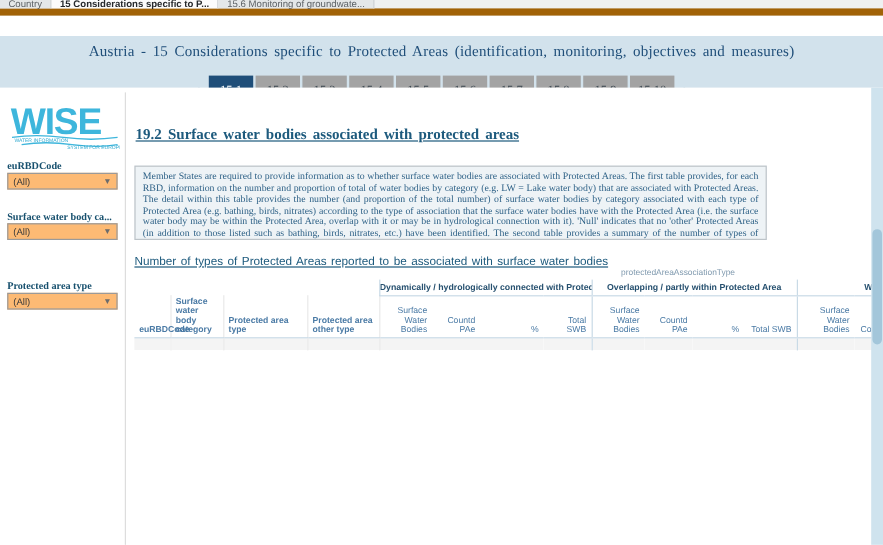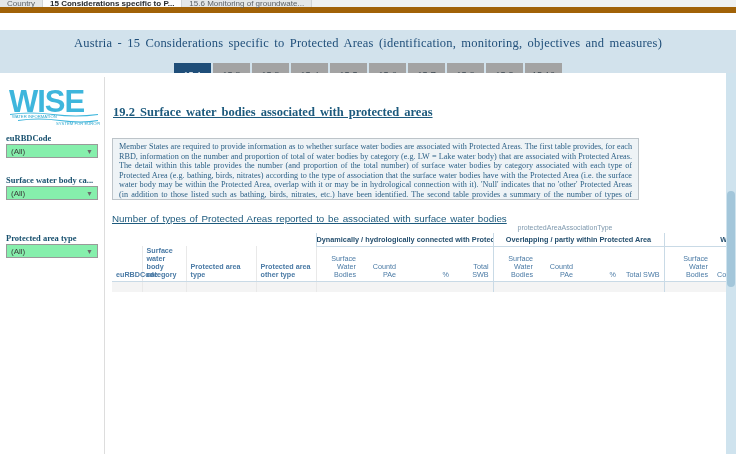--- a/index.html
+++ b/index.html
@@ -41,21 +41,21 @@
   
   .content { position: absolute; top: 73px; left: 0; width: 736px; height: 381px; background: #fff; }
   .vdivider { position: absolute; left: 104px; top: 4px; bottom: 0; width: 1px; background: #dddddd; }
   
   .logo { position: absolute; left: 8px; top: 8px; }
   .filter-label {
     position: absolute; left: 6px; font-family: "Liberation Serif", serif;
     font-weight: bold; font-size: 8.5px; color: #17506e; white-space: nowrap;
   }
   .filter-box {
-    position: absolute; left: 6px; width: 92px; height: 14px; background: #86efac;
+    position: absolute; left: 6px; width: 92px; height: 14px; background: #fdba74;
     border: 1px solid #9a9a9a; font-size: 8px; color: #3a3a3a;
     display: flex; align-items: center; justify-content: space-between;
     padding: 0 4px; cursor: pointer;
   }
   .caret { font-size: 7px; color: #6b6b6b; }
   
   .heading {
     position: absolute; left: 113px; top: 32px; font-family: "Liberation Serif", serif;
     font-weight: bold; font-size: 12.5px; color: #1d5a7d; text-decoration: underline;
     word-spacing: 2px;

